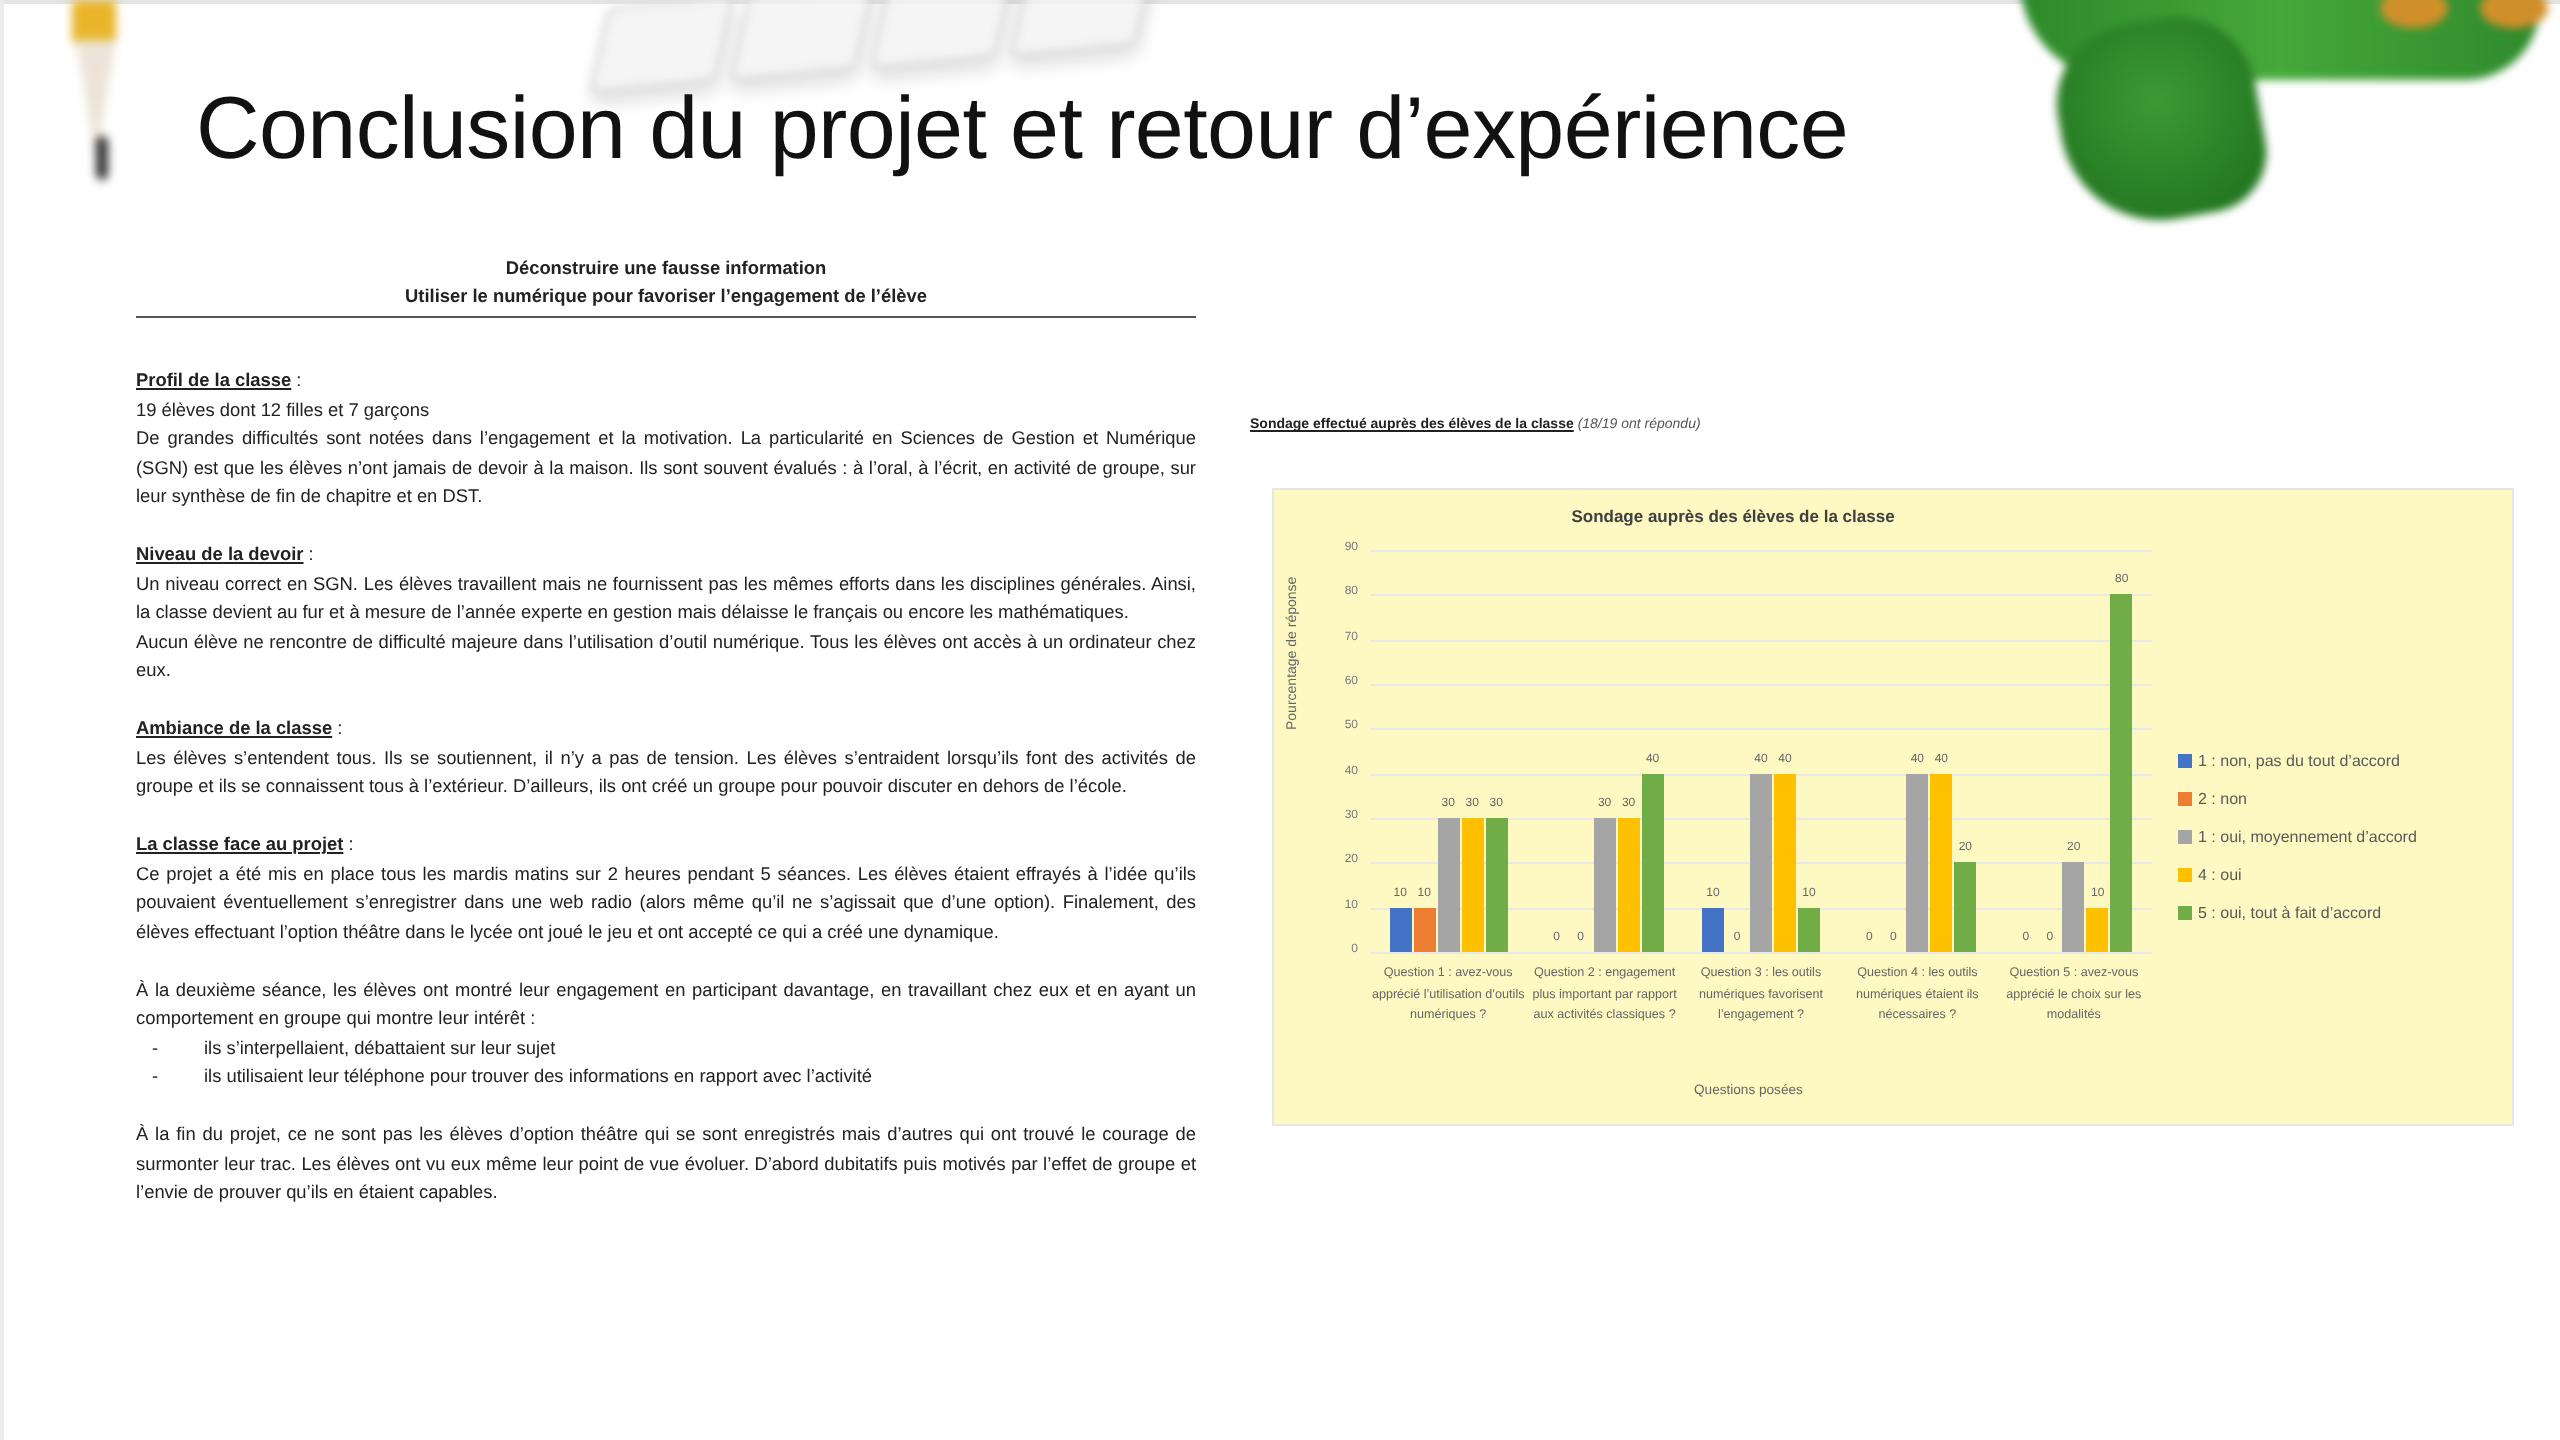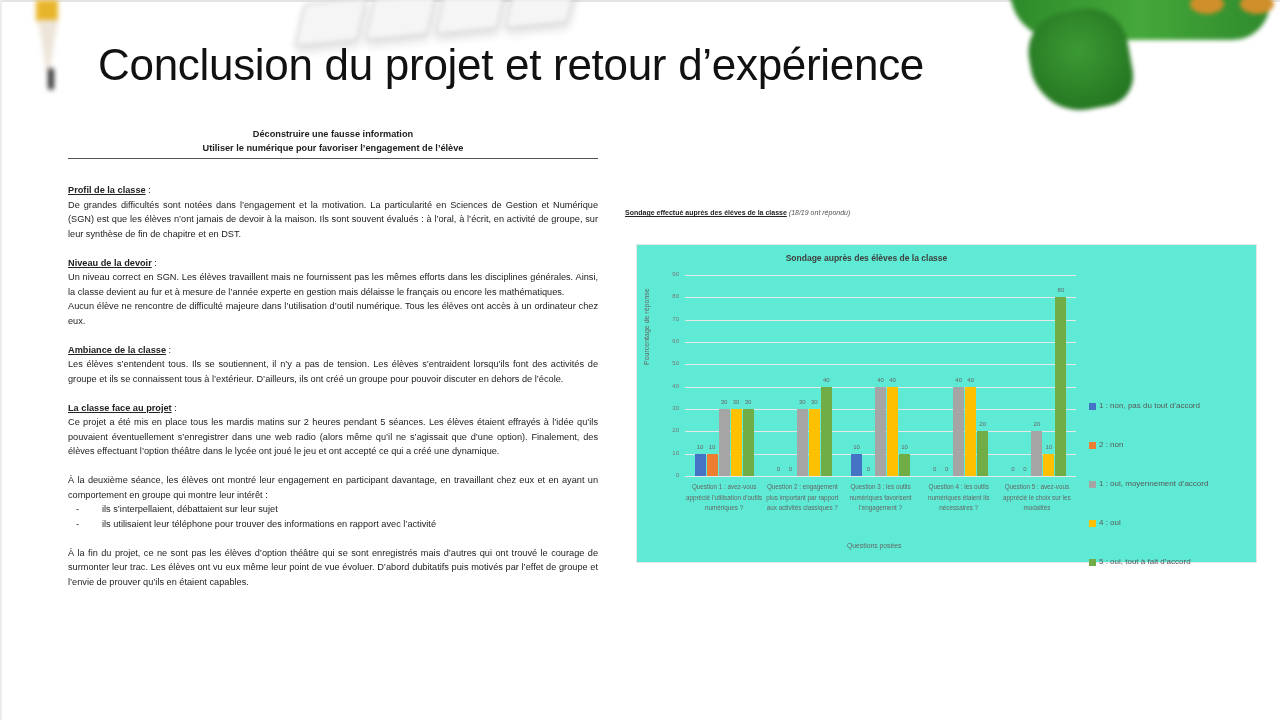--- a/index.html
+++ b/index.html
@@ -44,32 +44,32 @@
   ul.bl { margin:0; padding:0 0 0 22px; list-style:none; }
   ul.bl li { position:relative; padding-left:12px; }
   ul.bl li::before { content:"-"; position:absolute; left:-14px; }
 
   
   .caption { position:absolute; left:625px; top:209px; font-size:7px; color:#222; }
   .caption .u { font-weight:bold; text-decoration:underline; }
   .caption .i { font-style:italic; color:#555; }
 
   
-  .chart-frame { position:absolute; left:636px; top:244px; width:619px; height:317px; border:1px solid #e6e6e6; background:#5eead4; }
+  .chart-frame { position:absolute; left:636px; top:244px; width:619px; height:317px; border:1px solid #e6e6e6; background:#fef9c3; }
   .chart-title { position:absolute; left:0; width:100%; top:8px; text-align:center; font-size:8.5px; font-weight:bold; color:#404040; padding-right:160px; box-sizing:border-box; }
   .y-title { position:absolute; left:6px; top:120px; transform:rotate(-90deg); transform-origin:left top; font-size:7px; color:#666; white-space:nowrap; }
   .plot { position:absolute; left:48px; top:30px; width:391px; height:201px; }
   .grid { position:absolute; left:0; width:100%; height:1px; background:#e8e8e8; }
   .ytick { position:absolute; left:-20px; width:14px; text-align:right; font-size:6px; color:#777; }
   .bar { position:absolute; bottom:0; width:11px; }
   .blabel { position:absolute; width:14px; text-align:center; font-size:6px; color:#666; }
   .xlabel { position:absolute; top:207px; width:78px; text-align:center; font-size:6.3px; line-height:10.5px; color:#666; }
   .x-title { position:absolute; left:210px; top:297px; font-size:6.8px; color:#666; }
   .legend { position:absolute; left:452px; top:126px; font-size:8px; color:#595959; }
-  .legend .item { height:19px; display:flex; align-items:flex-end; white-space:nowrap;margin-top:20px; }
+  .legend .item { height:19px; display:flex; align-items:center; white-space:nowrap; }
   .legend .sw { width:7px; height:7px; margin-right:3px; }
 </style>
 </head>
 <body>
 
 <div class="slide">
   <div class="edge-top"></div>
   <div class="edge-left"></div>
 
   <div class="pencil">
@@ -92,20 +92,21 @@
 
   <div class="title">Conclusion du projet et retour d’expérience</div>
 
   <div class="doc">
     <div class="doc-head">Déconstruire une fausse information</div>
     <div class="doc-head">Utiliser le numérique pour favoriser l’engagement de l’élève</div>
     <div class="doc-rule"></div>
 
     <div>
       <div><span class="sec-title">Profil de la classe</span><span> :</span></div>
+      <div class="para">19 élèves dont 12 filles et 7 garçons</div>
       <div class="para">De grandes difficultés sont notées dans l’engagement et la motivation. La particularité en Sciences de Gestion et Numérique (SGN) est que les élèves n’ont jamais de devoir à la maison. Ils sont souvent évalués : à l’oral, à l’écrit, en activité de groupe, sur leur synthèse de fin de chapitre et en DST.</div>
     </div>
     <div class="gap"></div>
 
     <div>
       <div><span class="sec-title">Niveau de la devoir</span><span> :</span></div>
       <div class="para">Un niveau correct en SGN. Les élèves travaillent mais ne fournissent pas les mêmes efforts dans les disciplines générales. Ainsi, la classe devient au fur et à mesure de l’année experte en gestion mais délaisse le français ou encore les mathématiques.</div>
       <div class="para">Aucun élève ne rencontre de difficulté majeure dans l’utilisation d’outil numérique. Tous les élèves ont accès à un ordinateur chez eux.</div>
     </div>
     <div class="gap"></div>

